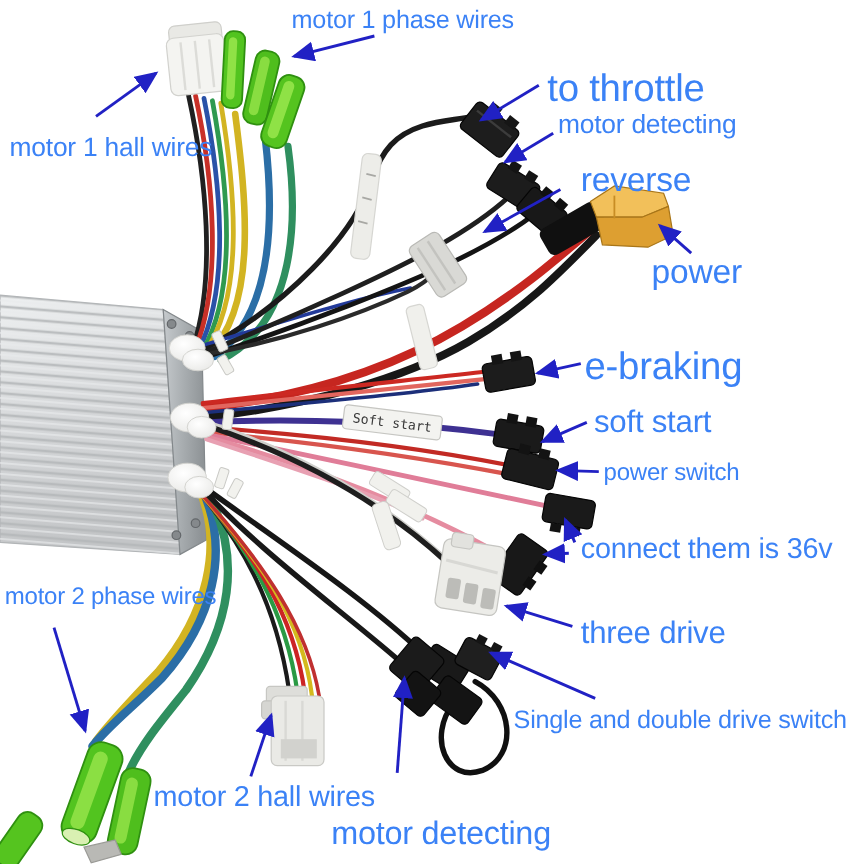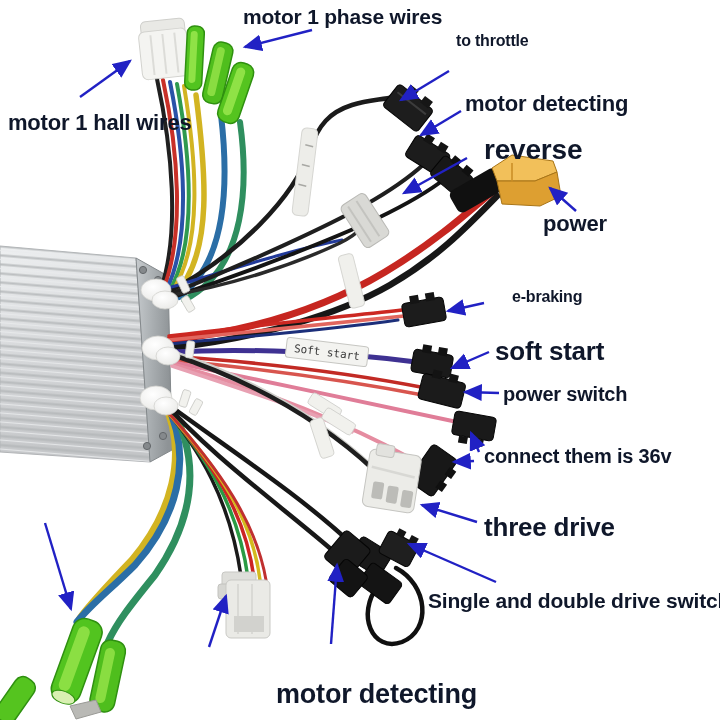--- a/index.html
+++ b/index.html
@@ -2,21 +2,21 @@
 <html><head>
 <meta charset="utf-8">
 <style>
   html,body{margin:0;padding:0;background:#fff;}
   .stage{
     position:relative;width:720px;height:720px;background:#ffffff;overflow:hidden;
     font-family:"Liberation Sans",sans-serif;
   }
   .photo{position:absolute;left:0;top:0;}
   .label{
-    position:absolute;color:#0f172a;font-weight:700;white-space:nowrap;line-height:1;
+    position:absolute;color:#3b82f6;font-weight:400;white-space:nowrap;line-height:1;
     letter-spacing:-0.2px;
   }
 </style>
 </head>
 <body>
 
 <div class="stage">
 
   <svg class="photo" width="720" height="720" viewBox="0 0 720 720">
     <defs>
@@ -323,25 +323,27 @@
       <line x1="477" y1="522" x2="422" y2="505" marker-end="url(#ah)"></line>
       <line x1="496" y1="582" x2="409" y2="544" marker-end="url(#ah)"></line>
       <line x1="45" y1="523" x2="71" y2="609" marker-end="url(#ah)"></line>
       <line x1="209" y1="647" x2="226" y2="596" marker-end="url(#ah)"></line>
       <line x1="331" y1="644" x2="337" y2="565" marker-end="url(#ah)"></line>
     </g>
   </svg>
 
   <div class="label" style="left:243px;top:6px;font-size:21px">motor 1 phase wires</div>
   <div class="label" style="left:8px;top:112px;font-size:22px">motor 1 hall wires</div>
-  <div class="label" style="left:456px;top:33px;font-size:16px">to throttle</div>
+  <div class="label" style="left:456px;top:57px;font-size:32px">to throttle</div>
   <div class="label" style="left:465px;top:93px;font-size:22px">motor detecting</div>
   <div class="label" style="left:484px;top:136px;font-size:28px">reverse</div>
-  <div class="label" style="left:543px;top:213px;font-size:22px">power</div>
-  <div class="label" style="left:512px;top:289px;font-size:16px">e-braking</div>
+  <div class="label" style="left:543px;top:213px;font-size:28px">power</div>
+  <div class="label" style="left:487px;top:289px;font-size:32px">e-braking</div>
   <div class="label" style="left:495px;top:338px;font-size:26px">soft start</div>
   <div class="label" style="left:503px;top:384px;font-size:20px">power switch</div>
-  <div class="label" style="left:484px;top:446px;font-size:20px">connect them is 36v</div>
+  <div class="label" style="left:484px;top:446px;font-size:24px">connect them is 36v</div>
   <div class="label" style="left:484px;top:514px;font-size:26px">three drive</div>
   <div class="label" style="left:428px;top:590px;font-size:21px">Single and double drive switch</div>
+  <div class="label" style="left:4px;top:487px;font-size:20px">motor 2 phase wires</div>
+  <div class="label" style="left:128px;top:653px;font-size:24px">motor 2 hall wires</div>
   <div class="label" style="left:276px;top:681px;font-size:27px">motor detecting</div>
 
 </div>
 
 </body></html>

